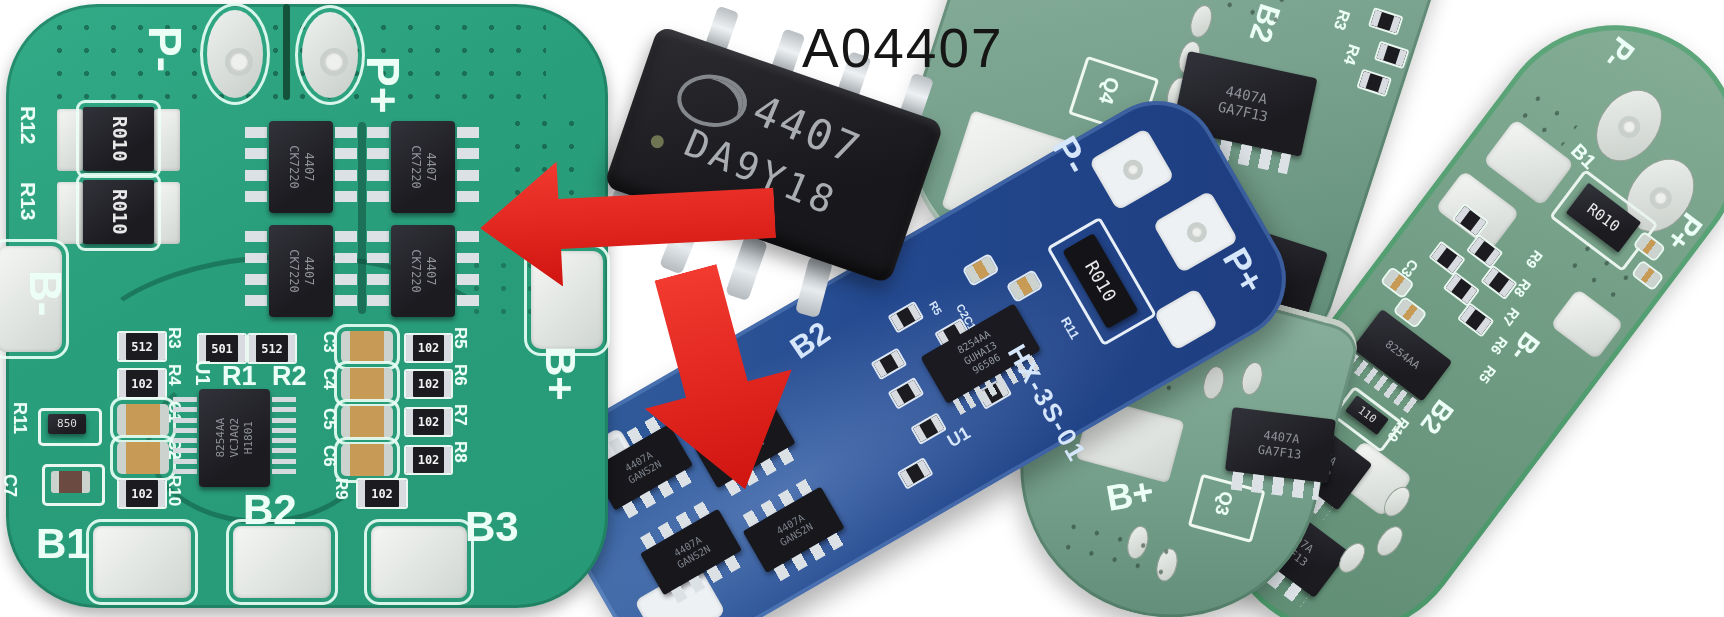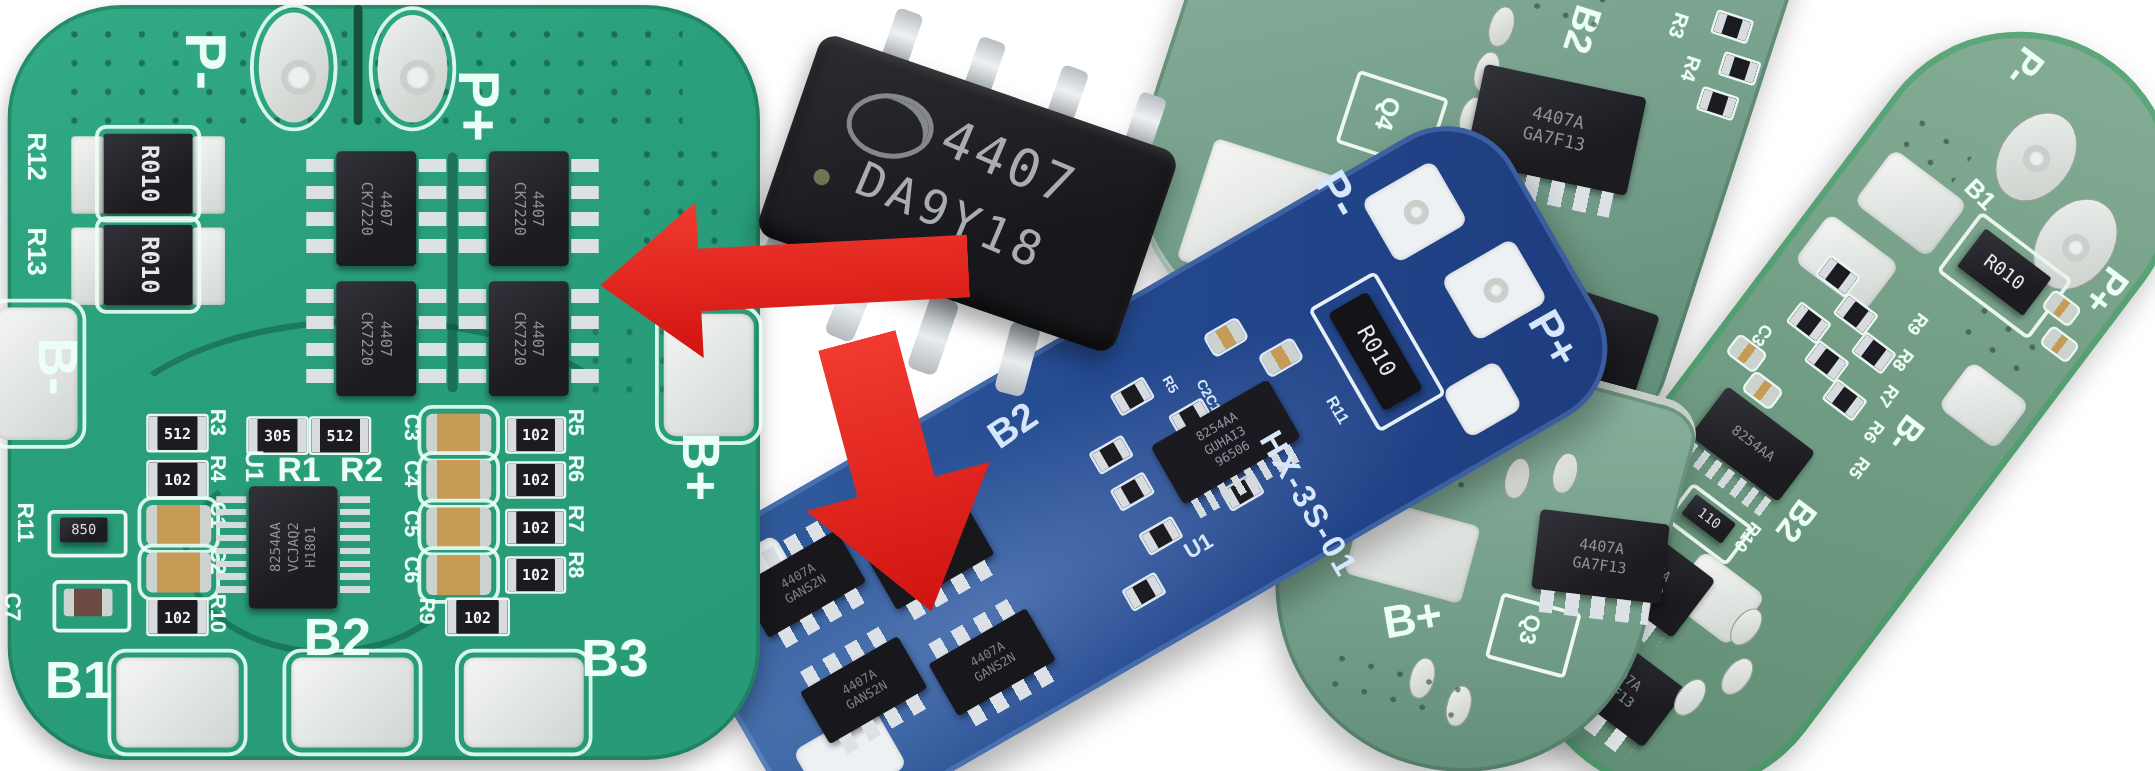--- a/index.html
+++ b/index.html
@@ -320,21 +320,21 @@
 
     <div class="pad ring" style="left:-10px;top:242px;width:66px;height:106px;border-radius:10px;"></div>
     <span class="silk rot90" style="left:64px;top:266px;font-size:44px;">B-</span>
     <div class="pad ring" style="left:525px;top:247px;width:72px;height:98px;border-radius:10px;"></div>
     <span class="silk rot90" style="left:578px;top:342px;font-size:42px;">B+</span>
 
     <div class="res" style="left:111px;top:327px;width:46px;height:27px;">
         <span>512</span>
       </div>
     <div class="res" style="left:191px;top:329px;width:46px;height:27px;">
-        <span>305</span>
+        <span>501</span>
       </div>
     <div class="res" style="left:241px;top:329px;width:46px;height:27px;">
         <span>512</span>
       </div>
     <div class="cap ring" style="left:335px;top:327px;width:52px;height:32px;border:none;"></div>
     <div class="res" style="left:398px;top:329px;width:45px;height:26px;">
         <span>102</span>
       </div>
     <div class="res" style="left:111px;top:364px;width:46px;height:27px;">
         <span>102</span>
@@ -422,18 +422,19 @@
                 background:linear-gradient(150deg,#2c2c31,#18181c 65%);
                 box-shadow:inset 0 4px 8px rgba(255,255,255,.10), inset 0 -8px 14px rgba(0,0,0,.6), 0 10px 18px rgba(0,0,0,.35);">
       <div class="abs" style="left:40px;top:28px;width:62px;height:44px;border:4px solid #84888c;border-radius:50%;transform:rotate(-12deg);
                   box-shadow:inset -10px 6px 0 -6px #84888c;"></div>
       <span class="abs" style="left:118px;top:26px;font-size:42px;color:#a9adb1;font-family:'DejaVu Sans Mono',monospace;letter-spacing:3px;transform:rotate(4deg);">4407</span>
       <span class="abs" style="left:64px;top:84px;font-size:38px;color:#a9adb1;font-family:'DejaVu Sans Mono',monospace;letter-spacing:4px;transform:rotate(4deg);">DA9Y18</span>
       <div class="abs" style="left:30px;top:104px;width:13px;height:13px;border-radius:50%;background:#6f7452;"></div>
     </div>
   </div>
 
+  <span class="caption" style="left:802px;top:16px;z-index:6;">A04407</span>
 
   <div class="arrow" style="left:480px;top:158px;width:295px;height:125px;z-index:6;transform:rotate(-3deg);
               clip-path:polygon(0 50%, 27% 0, 27% 30%, 100% 30%, 100% 70%, 27% 70%, 27% 100%);"></div>
   <div class="arrow" style="left:640px;top:268px;width:152px;height:225px;z-index:6;transform:rotate(-15deg);
               clip-path:polygon(28% 0, 70% 0, 70% 54%, 100% 54%, 50% 100%, 0 54%, 28% 54%);"></div>
 </div>
 
 </body></html>

